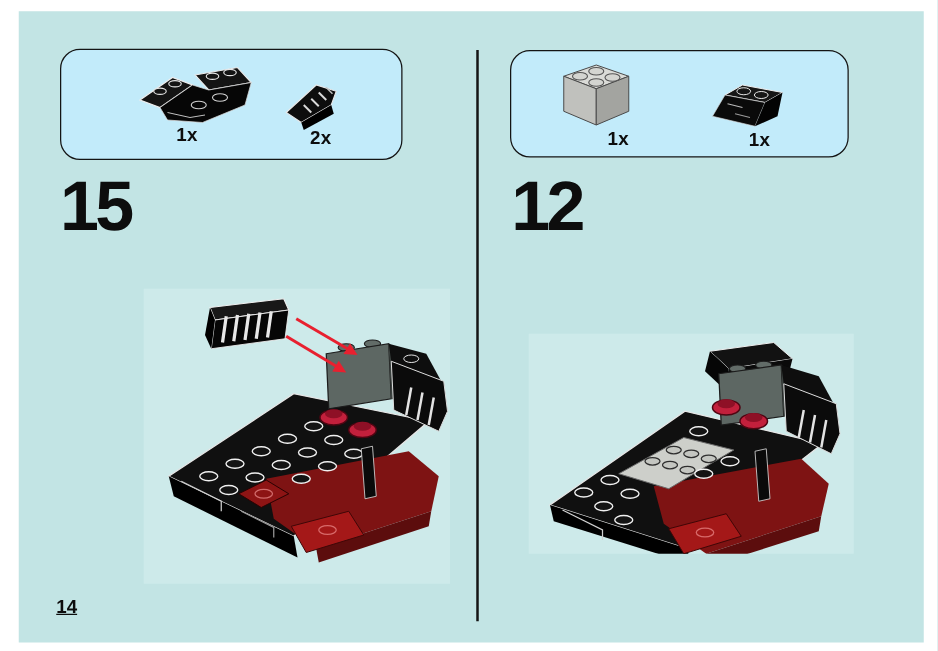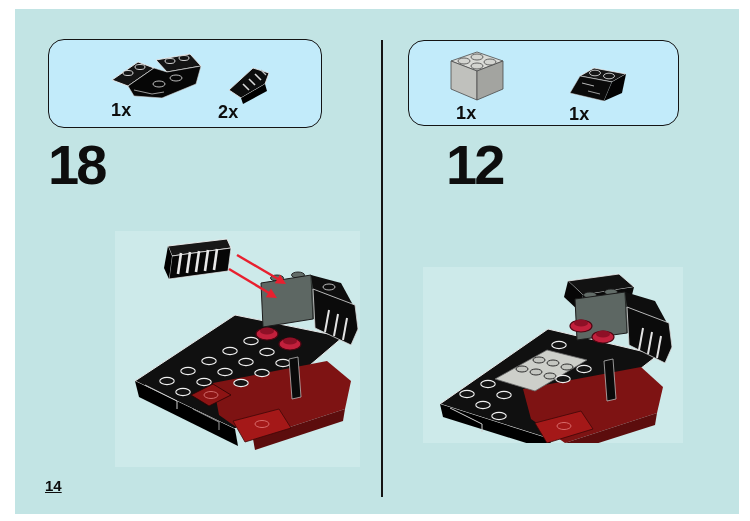--- a/index.html
+++ b/index.html
@@ -16,29 +16,30 @@
     background:#141414;
   }
   .callout{
     position:absolute;background:#c2ebfa;border:1.6px solid #141414;
     border-radius:16px;
   }
   .callout-left{left:33px;top:30px;width:272px;height:87px;}
   .callout-right{left:393px;top:31px;width:269px;height:84px;}
   .part{position:absolute;}
   .count{
-    position:absolute;font-size:18px;font-weight:700;color:#0d0d0d;
+    position:absolute;font-size:15px;font-weight:700;color:#0d0d0d;
     letter-spacing:0.3px;
+    margin-left:30px;
   }
   .step-number{
     position:absolute;font-size:56px;font-weight:700;color:#0d0d0d;
     letter-spacing:-3px;line-height:1;
   }
   .step-number-left{left:33px;top:128px;}
-  .step-number-right{left:394px;top:128px;margin-left:37px;}
+  .step-number-right{left:394px;top:128px;}
   .image-region{position:absolute;background:#cdeaea;}
   .image-left{left:100px;top:222px;width:245px;height:236px;}
   .image-right{left:408px;top:258px;width:260px;height:176px;}
   .page-number{
     position:absolute;left:30px;top:468px;font-size:15px;font-weight:700;
     color:#0d0d0d;
     text-decoration:underline;
   }
   svg{display:block;}
 </style>
@@ -75,21 +76,21 @@
           <line x1="22" y1="24" x2="28" y2="30" stroke="#d9d9d9" stroke-width="1.6"></line>
           <line x1="28" y1="19" x2="34" y2="25" stroke="#d9d9d9" stroke-width="1.6"></line>
           <line x1="34" y1="14" x2="40" y2="20" stroke="#d9d9d9" stroke-width="1.6"></line>
           <line x1="40" y1="10" x2="45" y2="15" stroke="#bfbfbf" stroke-width="1.2"></line>
         </svg>
       </div>
       <span class="count" style="left:62px;top:60px;">1x</span>
       <span class="count" style="left:169px;top:62px;">2x</span>
     </div>
 
-    <div class="step-number step-number-left">18</div>
+    <div class="step-number step-number-left">15</div>
 
     <div class="image-region image-left">
       <svg width="245" height="236" viewBox="0 0 245 236">
 
         <g>
           <polygon points="20,150 120,84 228,106 120,198" fill="#101010" stroke="#e6e6e6" stroke-width="1"></polygon>
           <polygon points="20,150 120,198 123,215 24,166" fill="#000000"></polygon>
           <polyline points="30,154 62,170 62,178" fill="none" stroke="#cfcfcf" stroke-width="1"></polyline>
           <polyline points="78,178 104,191 104,199" fill="none" stroke="#9a9a9a" stroke-width="1"></polyline>
         </g>

